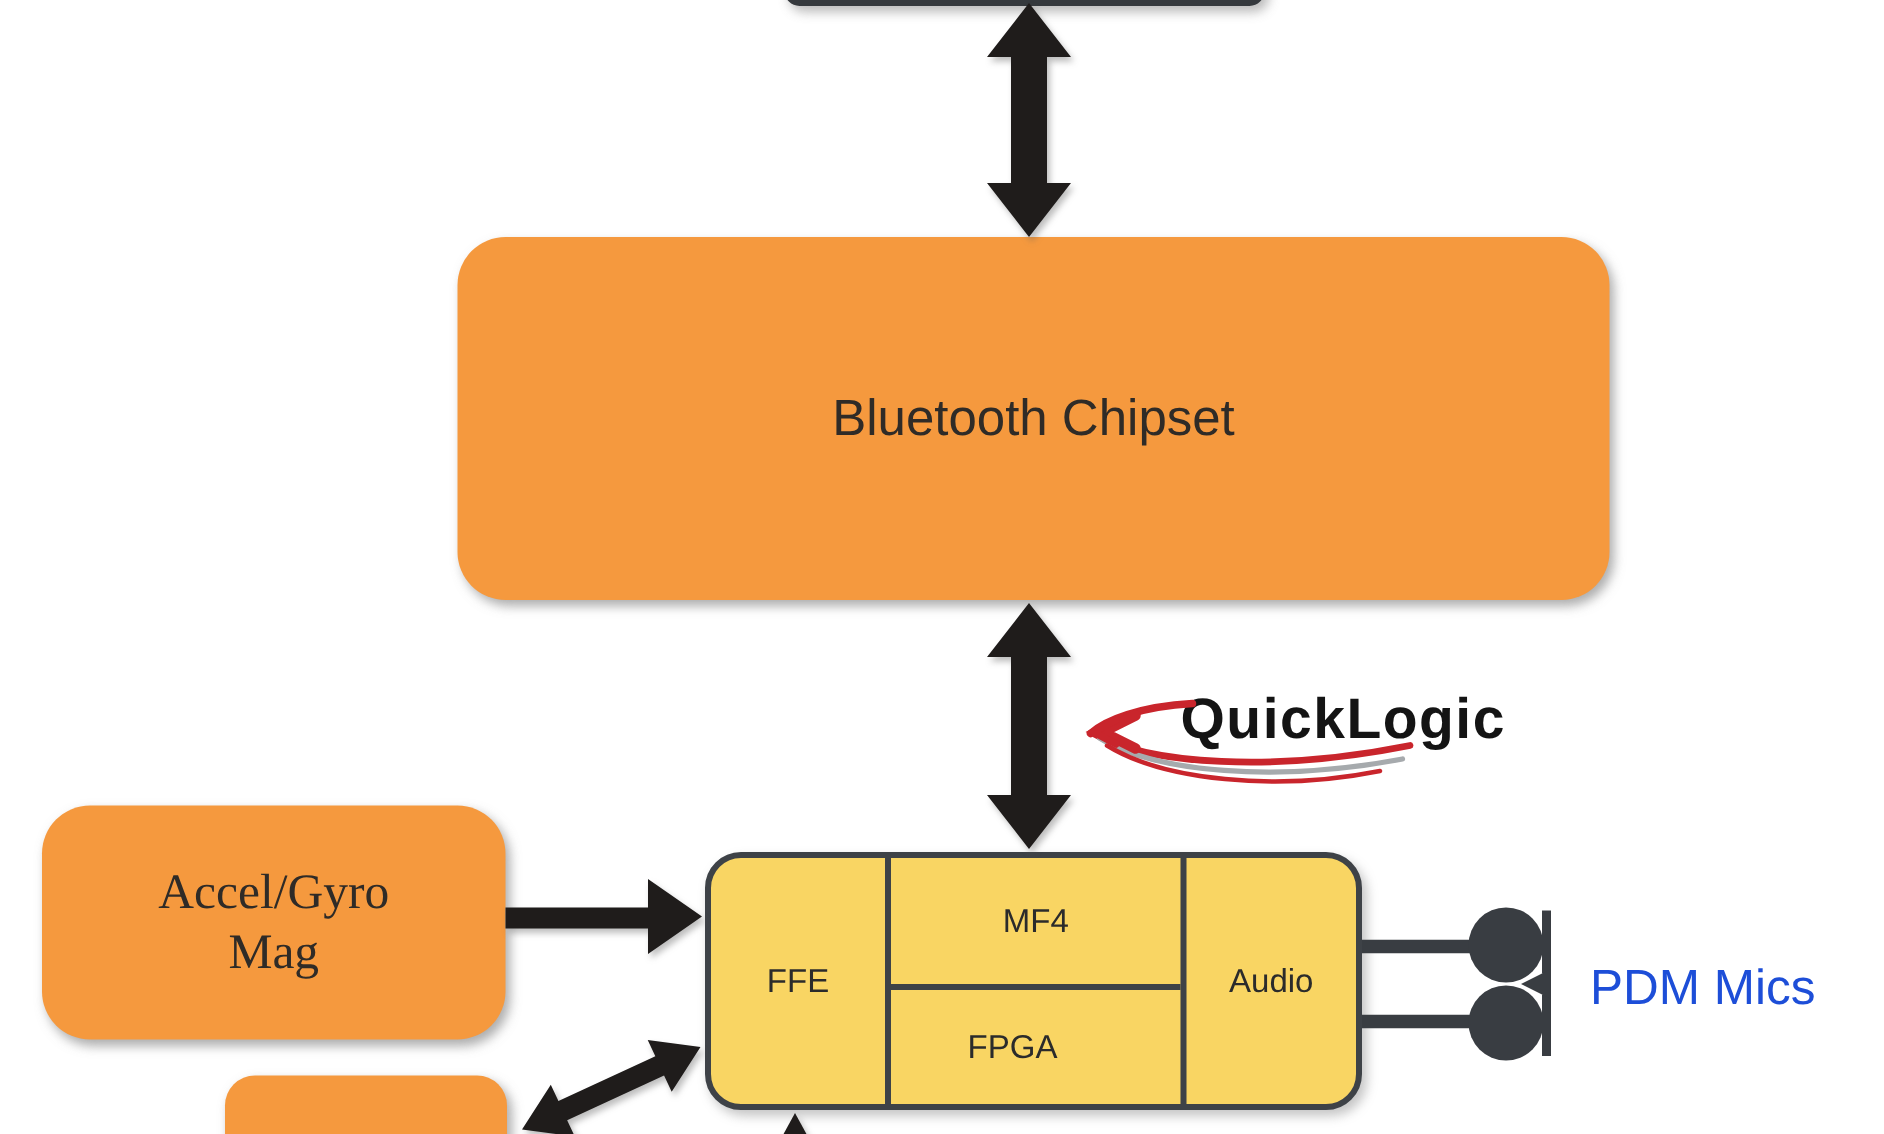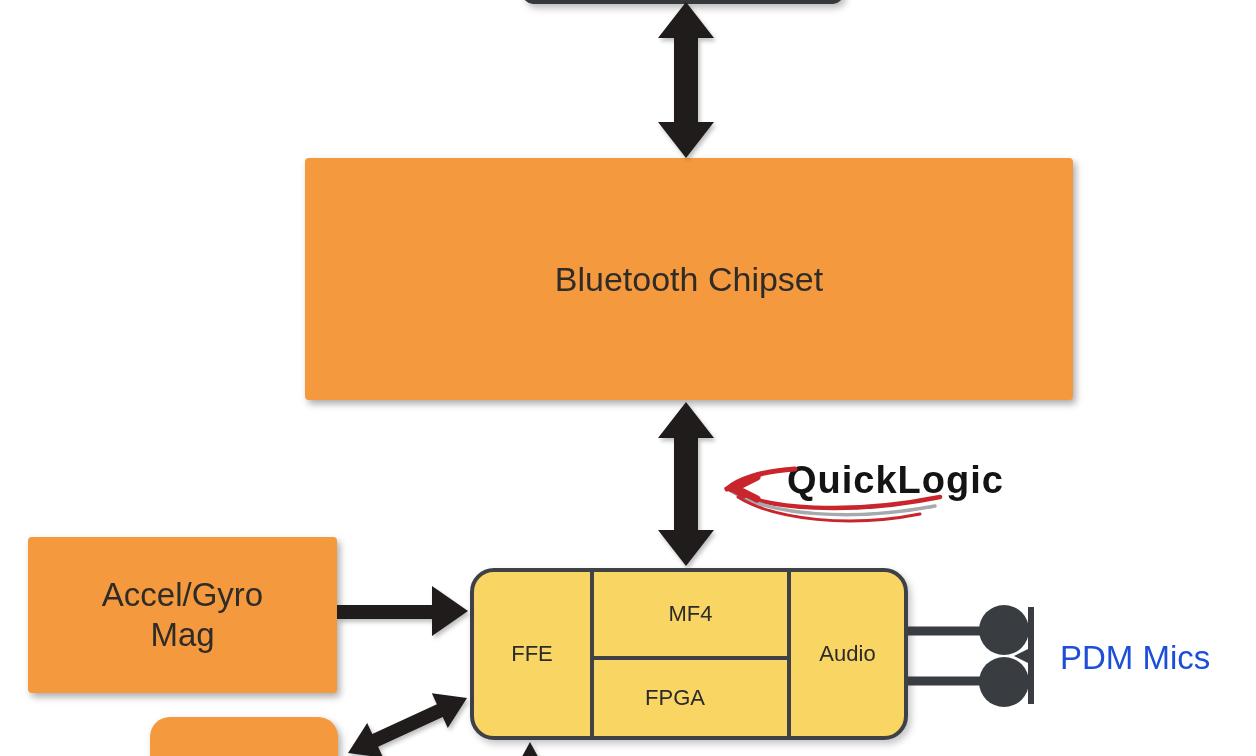--- a/index.html
+++ b/index.html
@@ -2,27 +2,27 @@
 <html><head>
 <meta charset="utf-8">
 <style>
   html,body { margin:0; padding:0; background:#ffffff; }
   .stage {
     position:relative; width:1256px; height:756px; background:#ffffff;
     overflow:hidden; font-family:"Liberation Sans", sans-serif;
   }
   .box { position:absolute; box-sizing:border-box; }
   .orange {
-    background:#F5993E; border-radius:4px;
+    background:#F5993E; border-radius:32px;
     box-shadow:3px 4px 7px rgba(105,105,105,.55);
     display:flex; align-items:center; justify-content:center;
     text-align:center; color:#2F2B27;
   }
   .bluetooth { left:305px; top:158px; width:768px; height:242px; font-size:34px; }
-  .accel     { left:28px;  top:537px; width:309px; height:156px; font-size:33px; line-height:1.22; }
+  .accel     { left:28px;  top:537px; width:309px; height:156px; font-size:33px; line-height:1.22;font-family:Liberation Serif, serif; }
   .bottom-partial { left:150px; top:717px; width:188px; height:70px; border-radius:20px 20px 0 0; }
   .top-partial {
     left:523px; top:-42px; width:320px; height:46px; background:#ffffff;
     border:4px solid #35393D; border-radius:10px;
     box-shadow:3px 4px 7px rgba(105,105,105,.45);
   }
   .block {
     left:470px; top:568px; width:438px; height:172px;
     background:#F9D563; border:4px solid #3E4247; border-radius:24px;
     box-shadow:3px 4px 7px rgba(110,110,110,.4);

